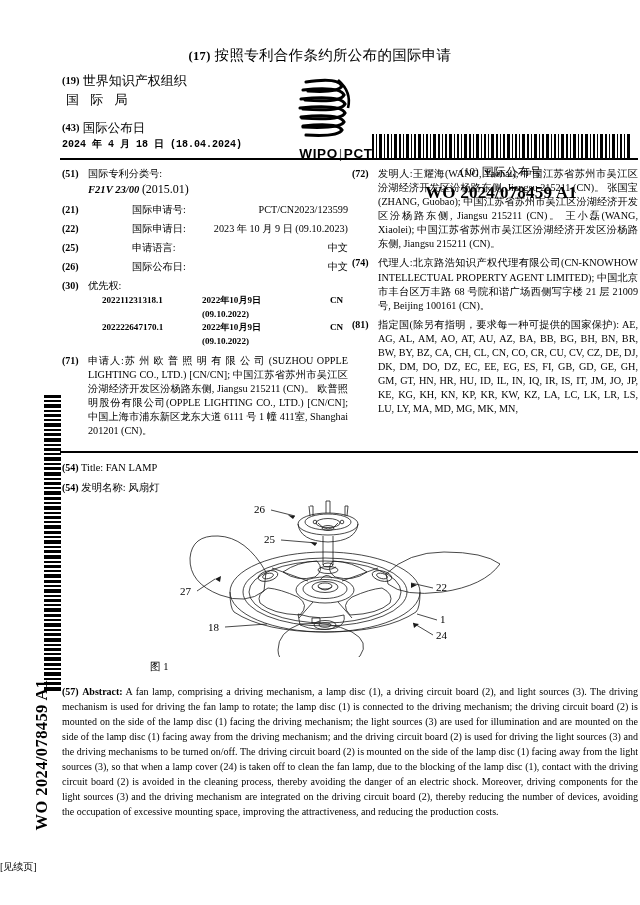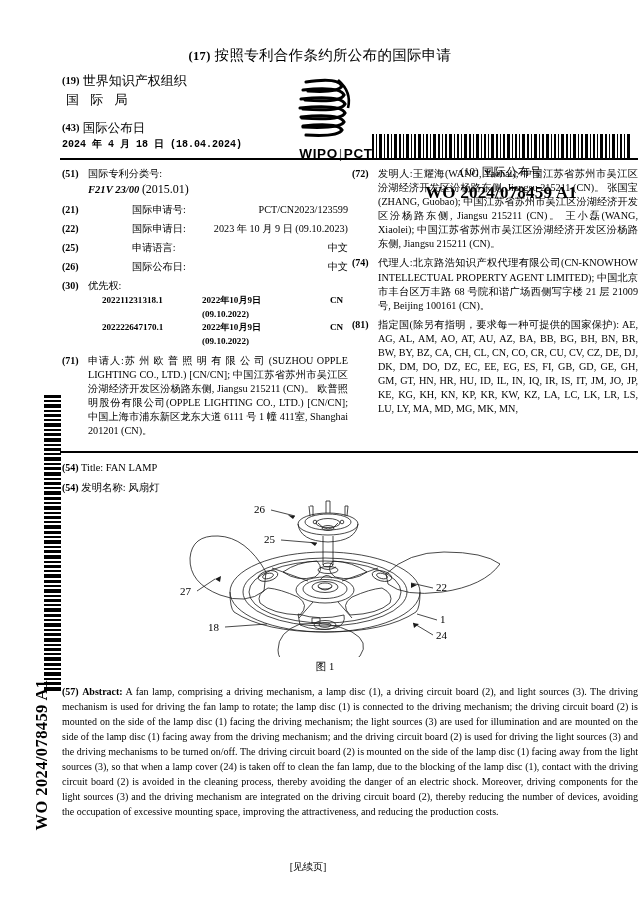--- a/index.html
+++ b/index.html
@@ -82,31 +82,31 @@
 
   .just { text-align:justify; text-justify:inter-ideograph; }
 
   
   .titles { position:absolute; left:62px; top:458px; width:400px; font-size:10.4px; line-height:1.9; }
   .titles .code { font-weight:bold; font-size:10px; }
   .titles .en-k { font-weight:normal; }
 
   
   .figure { position:absolute; left:150px; top:492px; width:350px; height:165px; }
-  .fig-caption { position:absolute; left:150px; top:660px; width:350px; text-align:center; font-size:10.5px; }
+  .fig-caption { position:absolute; left:150px; top:660px; width:350px; font-size:10.5px; }
 
   
   .abstract {
     position:absolute; left:62px; top:684px; width:576px;
     font-size:10px; line-height:1.5; text-align:justify;
   }
   .abstract .code { font-weight:bold; }
   .abstract .k { font-weight:bold; }
 
-  .contd { position:absolute; left:0; top:860px; width:616px; text-align:center; font-size:10px; }
+  .contd { position:absolute; left:0; top:860px; width:616px; text-align:left; font-size:10px; }
 
   
   .barcode-side { position:absolute; left:44px; top:395px; width:17px; height:296px; }
   .vert-pub {
     position:absolute; left:-78px; top:745px; width:240px;
     transform:rotate(-90deg); transform-origin:center center;
     text-align:center; font-weight:bold; font-size:16.5px; letter-spacing:.4px;
     white-space:nowrap;
   }
 </style>

